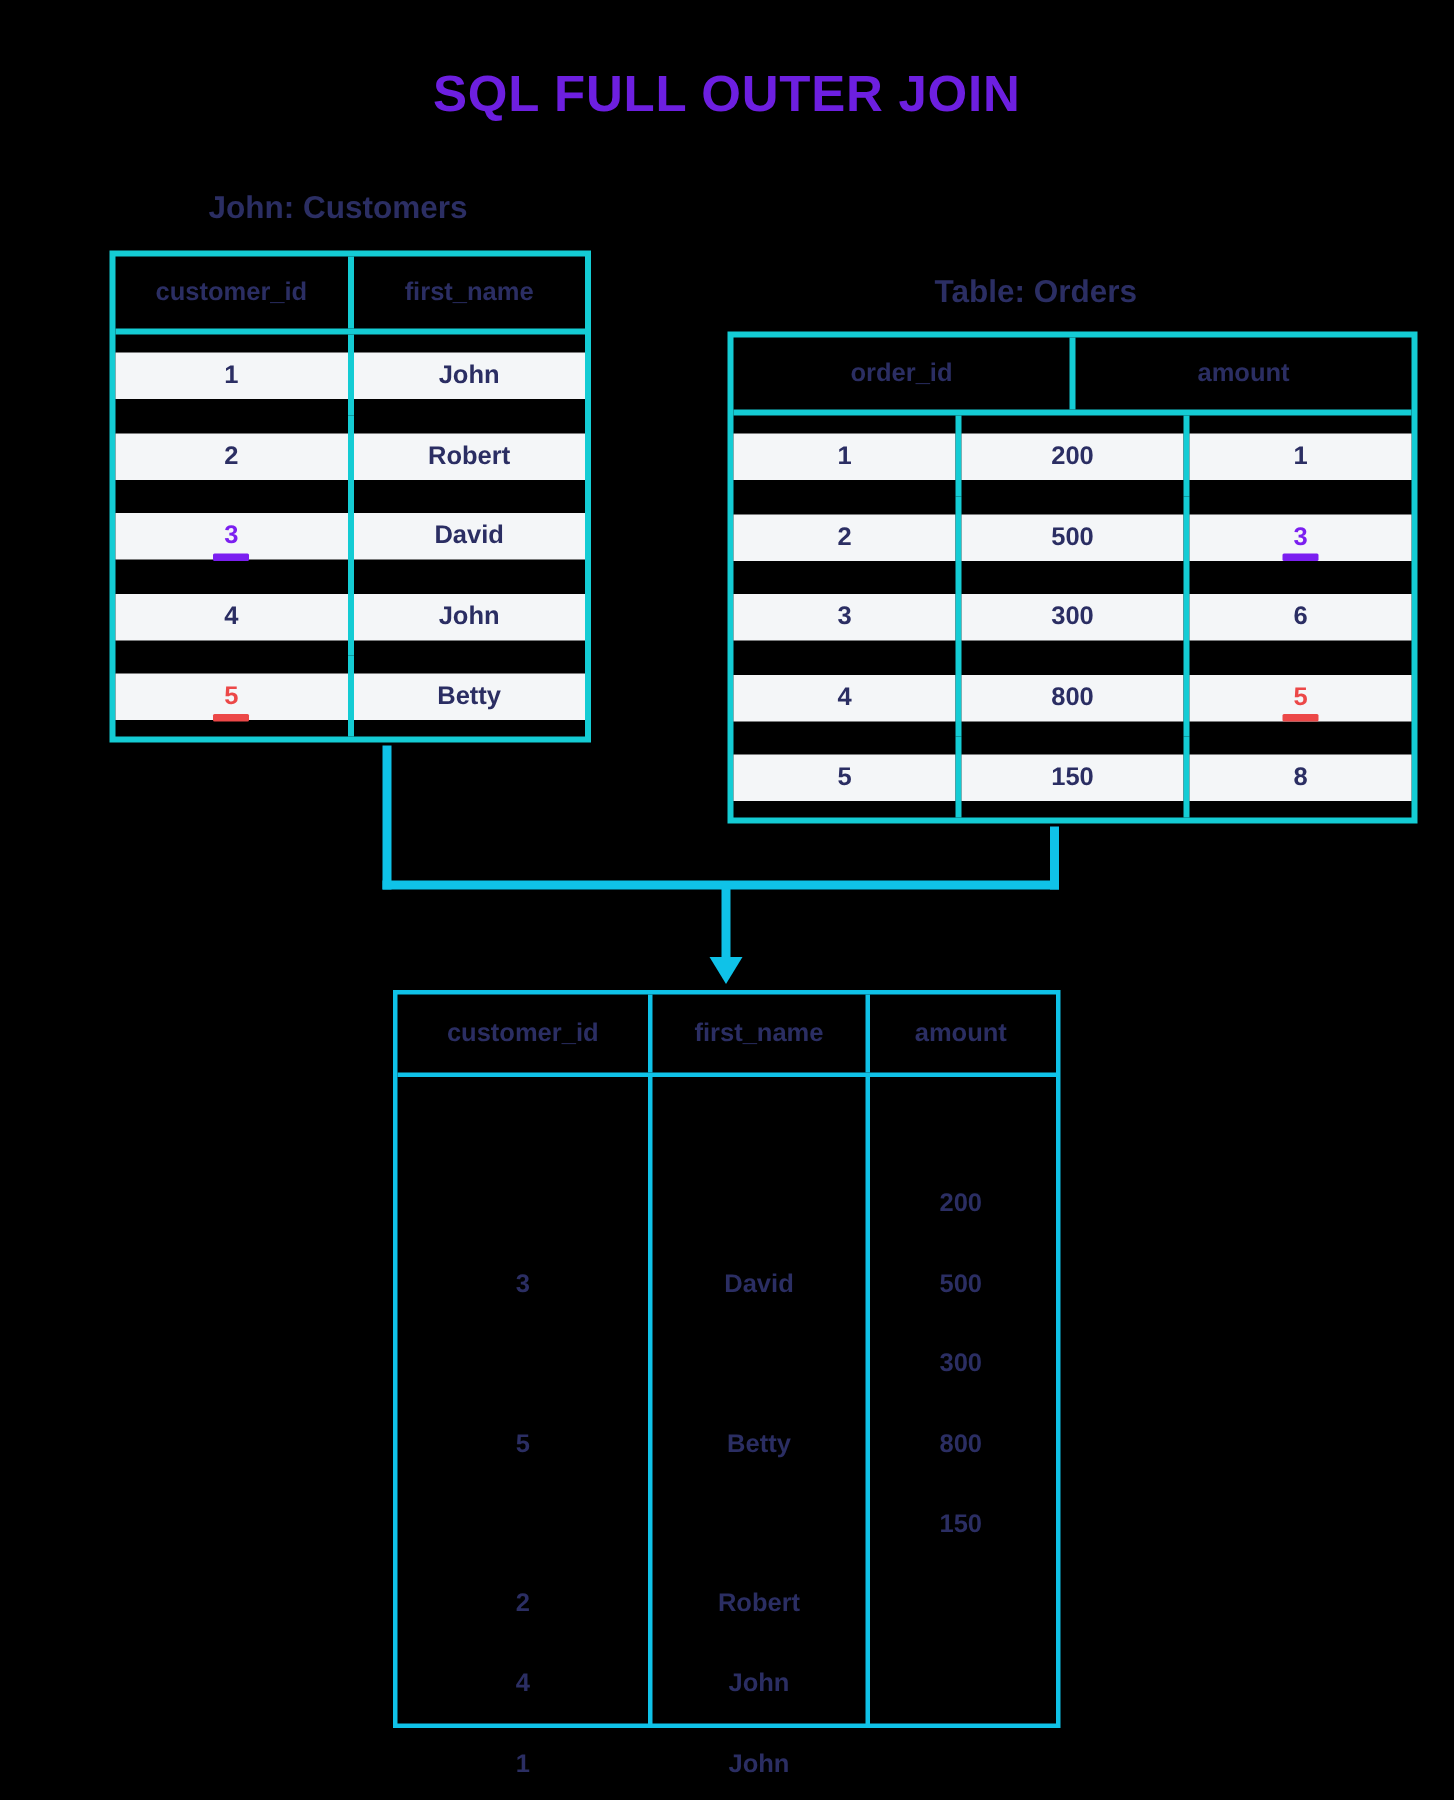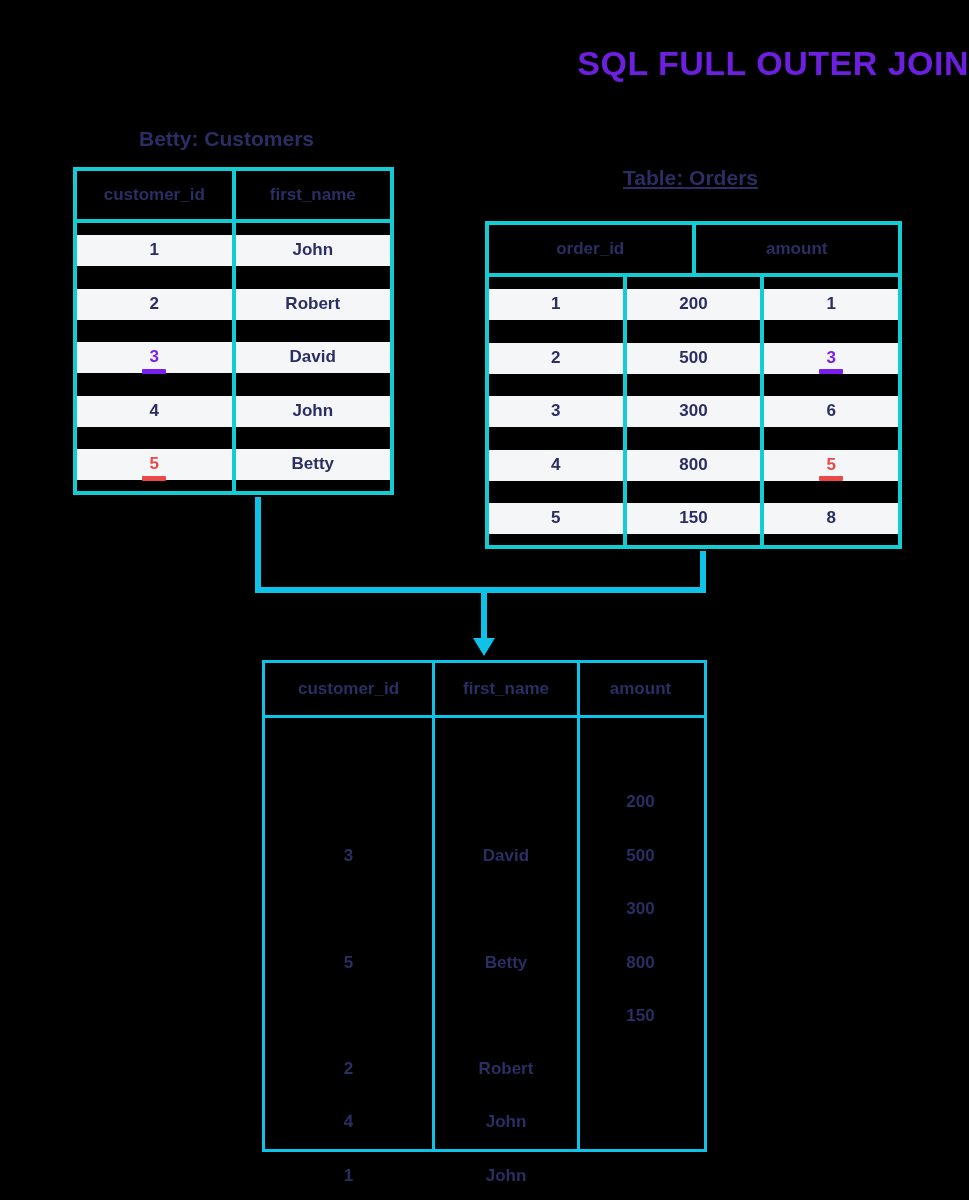--- a/index.html
+++ b/index.html
@@ -16,39 +16,39 @@
     width: 969px;
     height: 1200px;
     background: #000000;
   }
 
   
   .main-title {
     position: absolute;
     left: 0; top: 44px;
     width: 969px;
-    text-align: right;
+    text-align: center;
     font-size: 34px;
     font-weight: 700;
     letter-spacing: 0.5px;
     color: #6d1fe0;
     font-family: "Liberation Sans", sans-serif;
   }
 
   
   .table-caption {
     position: absolute;
     font-size: 21px;
     font-weight: 700;
     color: #2b2e63;
     white-space: nowrap;
     font-family: "Liberation Sans", sans-serif;
   }
   #cap-customers { left: 139px; top: 127px; }
-  #cap-orders    { left: 623px; top: 166px; text-decoration: underline; }
+  #cap-orders    { left: 623px; top: 183px; }
 
   
   .sqltable {
     position: absolute;
     border: 4px solid #14ccd4;
     background: #000000;
   }
   .sqltable .thead {
     display: flex;
     border-bottom: 4px solid #14ccd4;
@@ -104,21 +104,21 @@
     transform: translateX(-50%);
     bottom: 10px;
     width: 24px; height: 5px;
     border-radius: 1px;
   }
   .sqltable .trow .td.hl-purple .uline { background: #7b1ff0; }
   .sqltable .trow .td.hl-red    .uline { background: #ec4848; }
 
   
   #tbl-customers { left: 73px;  top: 167px; width: 321px; }
-  #tbl-orders    { left: 485px; top: 221px; width: 417px; }
+  #tbl-orders    { left: 485px; top: 221px; width: 460px; }
 
   
   #tbl-result {
     position: absolute;
     left: 262px; top: 660px;
     width: 445px; height: 492px;
     border: 3px solid #0fc2e8;
     background: #000000;
   }
   #tbl-result .rhead {
@@ -165,21 +165,21 @@
     border-top: 18px solid #0fc2e8;
   }
 </style>
 </head>
 <body>
 
 <div id="canvas">
 
   <div class="main-title">SQL FULL OUTER JOIN</div>
 
-  <div class="table-caption" id="cap-customers">Betty: Customers</div>
+  <div class="table-caption" id="cap-customers">John: Customers</div>
 
   <div class="sqltable" id="tbl-customers">
     <div class="thead">
       <div class="th">customer_id</div>
       <div class="th">first_name</div>
     </div>
     <div class="tbody">
 
       <div class="trow">
         <div class="td">

